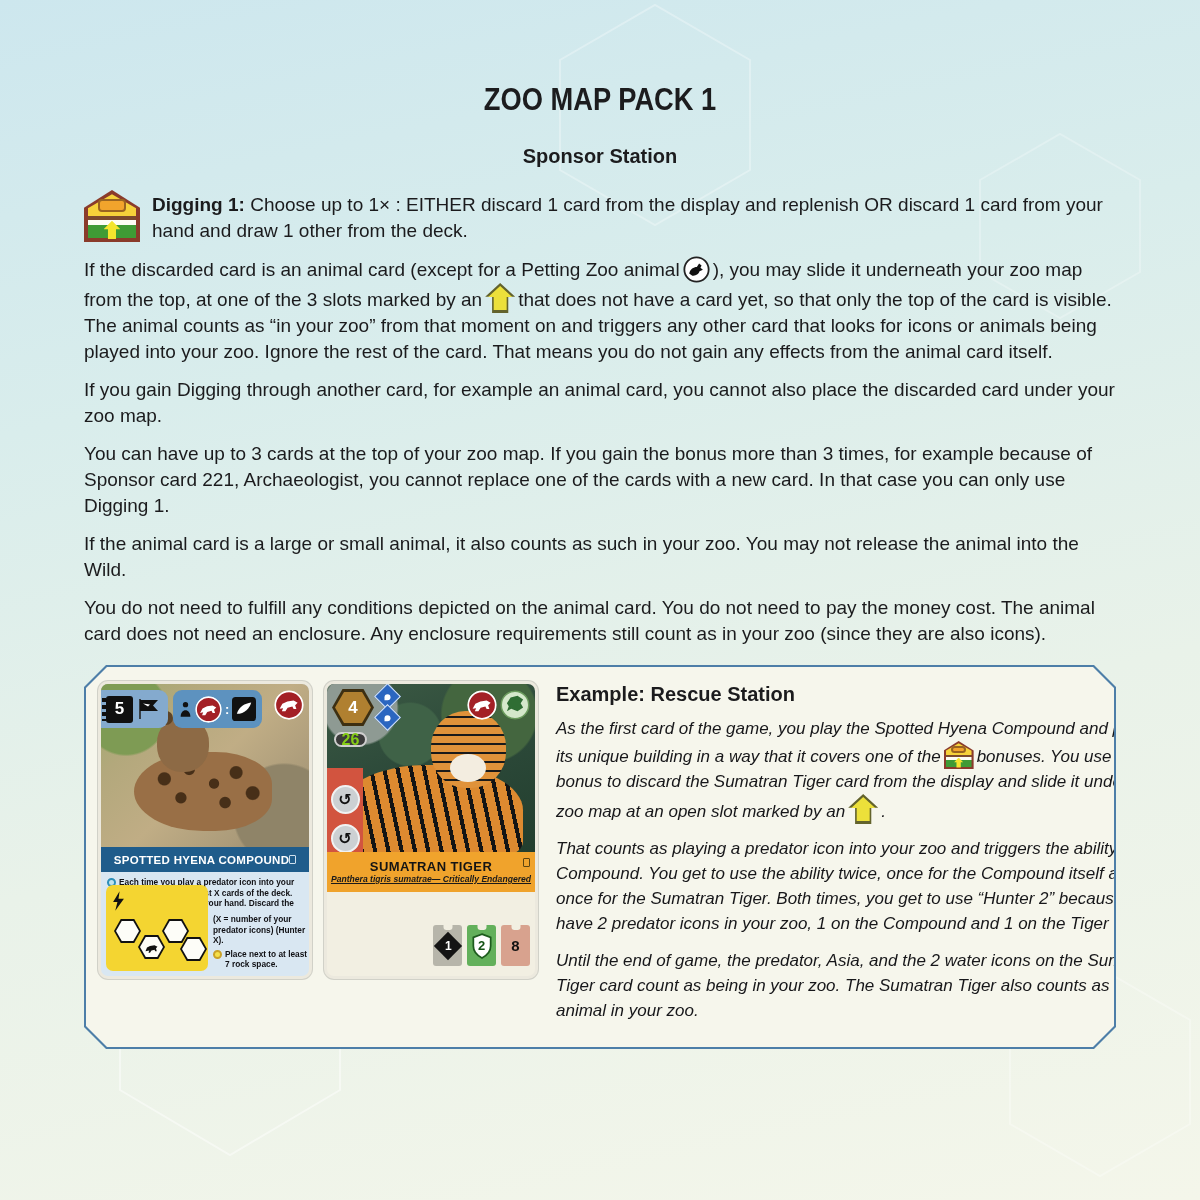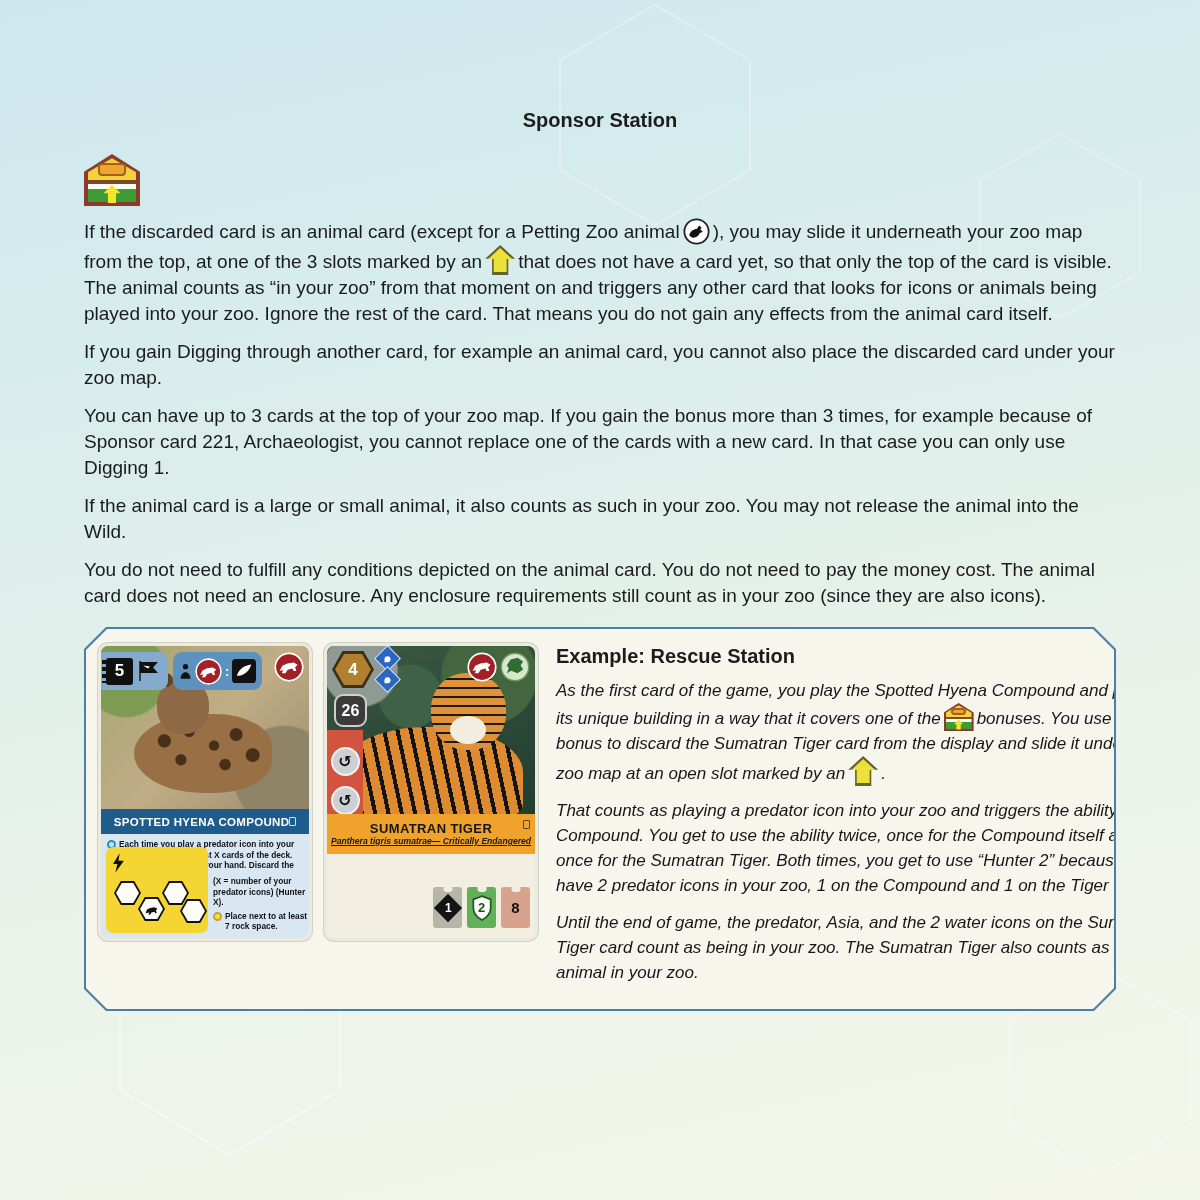--- a/index.html
+++ b/index.html
@@ -126,22 +126,22 @@
   .t-hex{ position:absolute; left:5px; top:5px; width:42px; height:37px; z-index:3;
     clip-path:polygon(25% 0,75% 0,100% 50%,75% 100%,25% 100%,0 50%); background:#3d2f12; }
   .t-hex i{ position:absolute; inset:3px; clip-path:polygon(25% 0,75% 0,100% 50%,75% 100%,25% 100%,0 50%);
     background:#b08030; color:#fff; font-weight:bold; font-size:17px; font-style:normal;
     display:flex; align-items:center; justify-content:center; }
   .t-waters{ position:absolute; left:48px; top:3px; width:26px; height:44px; z-index:3; }
   .water{ position:absolute; left:3px; width:19px; height:19px; transform:rotate(45deg);
     background:#2b66c0; border:1.5px solid #dce8f8; }
   .water:after{ content:""; position:absolute; left:6px; top:6px; width:6px; height:6px; border-radius:50% 50% 50% 0; background:#fff; transform:rotate(-45deg); }
   .water.w1{ top:0; } .water.w2{ top:21px; }
-  .t-appeal{ position:absolute; left:7px; top:48px; width:33px; height:33px; background:#3b3b3b; border:2px solid #cfcfcf;
-    border-radius:9px; color:#ffffff; font-weight:bold; font-size:16px; display:flex; align-items:center; justify-content:center; z-index:3; }
+  .t-appeal{ position:absolute; left:7px; top:48px; width:33px; height:15px; background:#3b3b3b; border:2px solid #cfcfcf;
+    border-radius:9px; color:#84cc16; font-weight:bold; font-size:16px; display:flex; align-items:center; justify-content:center; z-index:3; }
   .t-redstrip{ position:absolute; left:0; top:84px; width:36px; height:102px; background:#d2543f; z-index:2;
     display:flex; flex-direction:column; align-items:center; justify-content:center; gap:10px; }
   .snap{ width:29px; height:29px; background:#ccd0d2; border:2px solid #f0f2f2; border-radius:50%;
     display:flex; align-items:center; justify-content:center; font-family:"DejaVu Sans",sans-serif;
     font-size:16px; font-weight:bold; color:#111; }
   .t-badge-tr{ position:absolute; top:6px; right:5px; display:flex; gap:3px; z-index:3; }
 
   .t-titleband{ position:absolute; top:168px; left:0; right:0; height:40px; background:#f0a32c;
     display:flex; flex-direction:column; align-items:center; justify-content:center; z-index:3; }
   .t-title{ font-size:13px; font-weight:bold; letter-spacing:.4px; color:#141414; line-height:15px; }
@@ -167,29 +167,31 @@
   <g fill="none" stroke="#ffffff" stroke-opacity="0.45" stroke-width="2">
     <path d="M120 960 l110 -65 110 65 0 130 -110 65 -110 -65 z"></path>
     <path d="M560 60 l95 -55 95 55 0 110 -95 55 -95 -55 z" stroke-opacity="0.3"></path>
     <path d="M1010 1020 l90 -52 90 52 0 104 -90 52 -90 -52 z" stroke-opacity="0.3"></path>
     <path d="M980 180 l80 -46 80 46 0 92 -80 46 -80 -46 z" stroke-opacity="0.25"></path>
   </g>
 </svg>
 
 <div class="content">
 
+  <h1 class="title"><span>ZOO MAP PACK 1</span></h1>
   <h2 class="subtitle">Sponsor Station</h2>
 
   <div class="intro">
     <span class="pent">
         <i></i>
         <b></b>
         <u></u>
       </span>
     <div class="intro-text">
+      <p><span class="kw">Digging 1:</span> <span>Choose up to 1× : EITHER discard 1 card from the display and replenish OR discard 1 card from your hand and draw 1 other from the deck.</span></p>
     </div>
   </div>
 
   <div class="rules">
     <p><span>If the discarded card is an animal card (except for a Petting Zoo animal</span><svg class="inline-icon" width="27" height="27" viewBox="0 0 24 24">
           <circle cx="12" cy="12" r="10.8" fill="#fff" stroke="#222" stroke-width="1.6"></circle>
           <path d="M5.5 15.5c1-4 3.8-5.8 6.8-5.8l2-3 2.2 1.8-1 2 2.2 1.8-3 1.2c-1 3-4 4-6.4 4z" fill="#111"></path>
         </svg><span>), you may slide it underneath your zoo map from the top, at one of the 3 slots marked by an</span><span class="slot-arrow"><s></s><t></t></span><span>that does not have a card yet, so that only the top of the card is visible. The animal counts as “in your zoo” from that moment on and triggers any other card that looks for icons or animals being played into your zoo. Ignore the rest of the card. That means you do not gain any effects from the animal card itself.</span></p>
     <p>If you gain Digging through another card, for example an animal card, you cannot also place the discarded card under your zoo map.</p>
     <p>You can have up to 3 cards at the top of your zoo map. If you gain the bonus more than 3 times, for example because of Sponsor card 221, Archaeologist, you cannot replace one of the cards with a new card. In that case you can only use Digging 1.</p>

